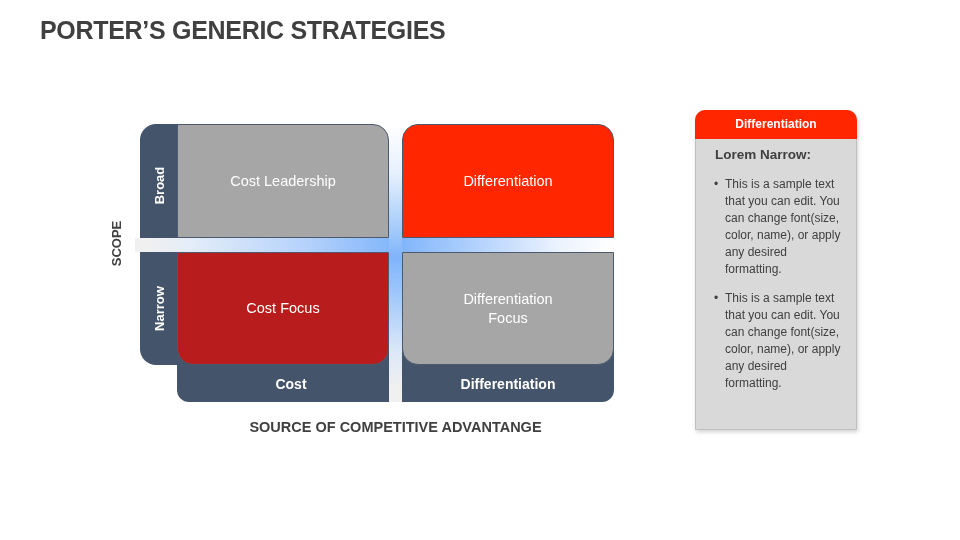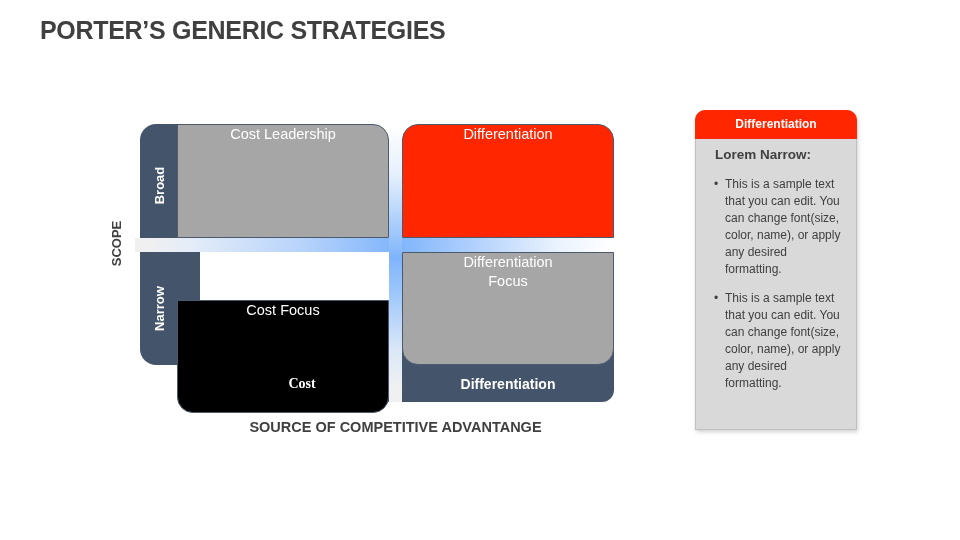--- a/index.html
+++ b/index.html
@@ -8,32 +8,32 @@
 
   .slate { background:#44546a; position:absolute; }
   .left-col { left:140px; top:124px; width:60px; height:241px; border-radius:16px 0 0 16px; }
   .bottom-bar { left:177px; top:340px; width:437px; height:62px; border-radius:0 0 12px 12px; }
 
   .hband { position:absolute; left:135px; top:238px; width:479px; height:14px;
            background:linear-gradient(to right, #f0f0f0 0%, #f0f0f0 3%, #e3ecf8 12%, #b7d3fb 35%, #7fb4fb 55%, #b5d3fd 72%, #eaf2fd 88%, #ffffff 100%); }
   .vband { position:absolute; left:389px; top:124px; width:13px; height:278px;
            background:linear-gradient(to bottom, #ffffff 0%, #e6f0fc 18%, #9cc6fb 40%, #7fb4fb 48%, #9cc6fb 60%, #dce8f7 82%, #f0f0f0 95%, #f0f0f0 100%); }
 
-  .quad { position:absolute; box-sizing:border-box; border:1px solid #4d5a6e; display:flex; align-items:flex-start; justify-content:center; text-align:center; color:#ffffff; font-size:14.5px; line-height:19px; font-family:"Liberation Sans", sans-serif; }
+  .quad { position:absolute; box-sizing:border-box; border:1px solid #4d5a6e; display:flex; align-items:center; justify-content:center; text-align:center; color:#ffffff; font-size:14.5px; line-height:19px; font-family:"Liberation Sans", sans-serif; }
   .q-tl { left:177px; top:124px; width:212px; height:114px; background:#a6a6a6; border-radius:0 16px 0 0; }
   .q-tr { left:402px; top:124px; width:212px; height:114px; background:#ff2600; border-radius:16px 16px 0 0; }
-  .q-bl { left:177px; top:252px; width:212px; height:113px; background:#000000; border-radius:0 0 16px 16px;margin-top:48px; }
+  .q-bl { left:177px; top:252px; width:212px; height:113px; background:#b91c1c; border-radius:0 0 16px 16px; }
   .q-br { left:402px; top:252px; width:212px; height:113px; background:#a6a6a6; border-radius:0 0 16px 16px; }
 
   .row-label { position:absolute; color:#ffffff; font-weight:bold; font-size:13px; transform:rotate(-90deg); transform-origin:center center; white-space:nowrap; width:100px; text-align:center; font-family:"Liberation Sans", sans-serif; }
   .rl-broad { left:109px; top:178px; }
   .rl-narrow { left:109px; top:301px; }
 
   .col-label { position:absolute; color:#ffffff; font-weight:bold; font-size:14px; text-align:center; top:376px; font-family:"Liberation Sans", sans-serif; }
-  .cl-cost { left:188px; width:228px;font-family:Liberation Serif, serif; }
+  .cl-cost { left:177px; width:228px; }
   .cl-diff { left:402px; width:212px; }
 
   .scope { position:absolute; left:76px; top:236px; width:80px; text-align:center; transform:rotate(-90deg); font-weight:bold; font-size:13px; color:#404040; font-family:"Liberation Sans", sans-serif; }
   .xaxis { position:absolute; left:177px; width:437px; top:419px; text-align:center; font-weight:bold; font-size:14.5px; color:#404040; font-family:"Liberation Sans", sans-serif; }
 
   .panel { position:absolute; left:695px; top:110px; width:162px; height:320px; background:#d9d9d9; border:1px solid #bfbfbf; box-sizing:border-box; box-shadow:1px 2px 4px rgba(0,0,0,0.18); border-radius:10px 10px 0 0; }
   .panel-head { position:absolute; left:-1px; top:-1px; width:162px; height:29px; background:#ff2600; border-radius:10px 10px 0 0; color:#ffffff; font-weight:bold; font-size:12px; text-align:center; line-height:28px; font-family:"Liberation Sans", sans-serif; }
   .panel-sub { position:absolute; left:19px; top:36px; font-weight:bold; font-size:13.5px; color:#404040; font-family:"Liberation Sans", sans-serif; }
   .panel-list { position:absolute; left:18px; top:65px; width:130px; margin:0; padding:0; list-style:none; font-size:12px; line-height:17px; color:#404040; font-family:"Liberation Sans", sans-serif; }
   .panel-list li { position:relative; padding-left:11px; margin-bottom:12px; }

